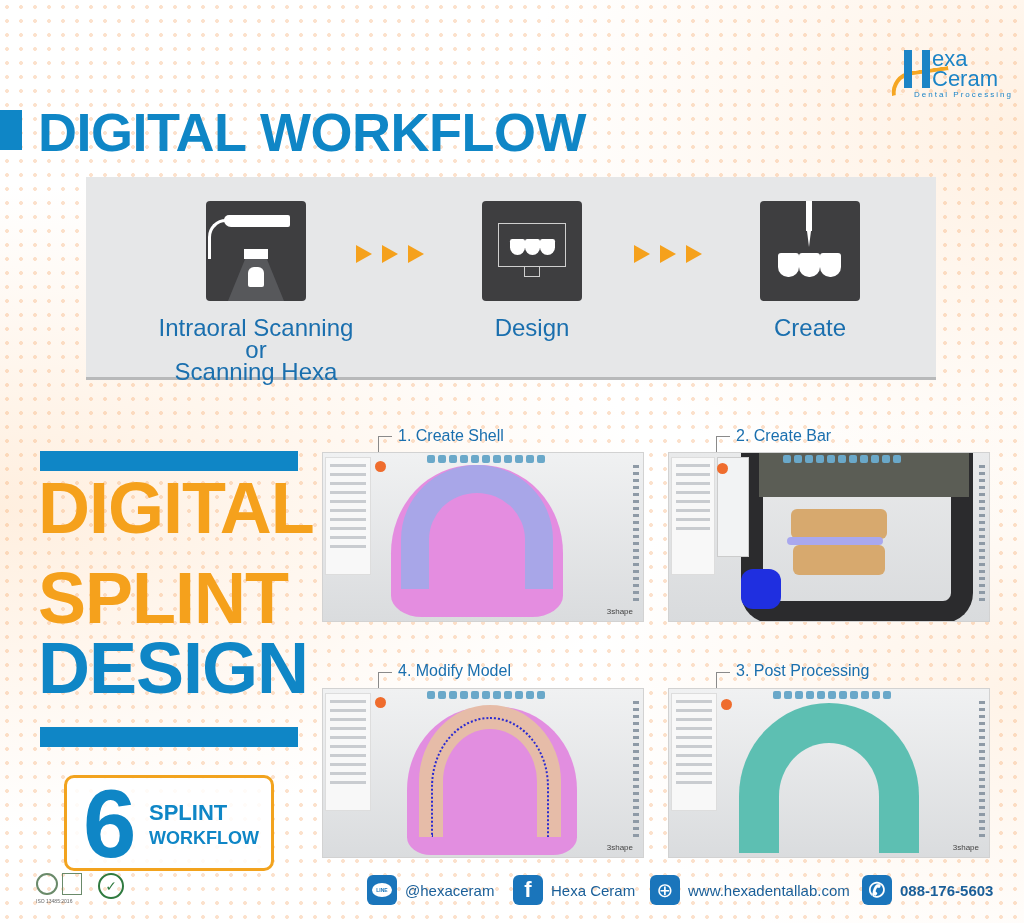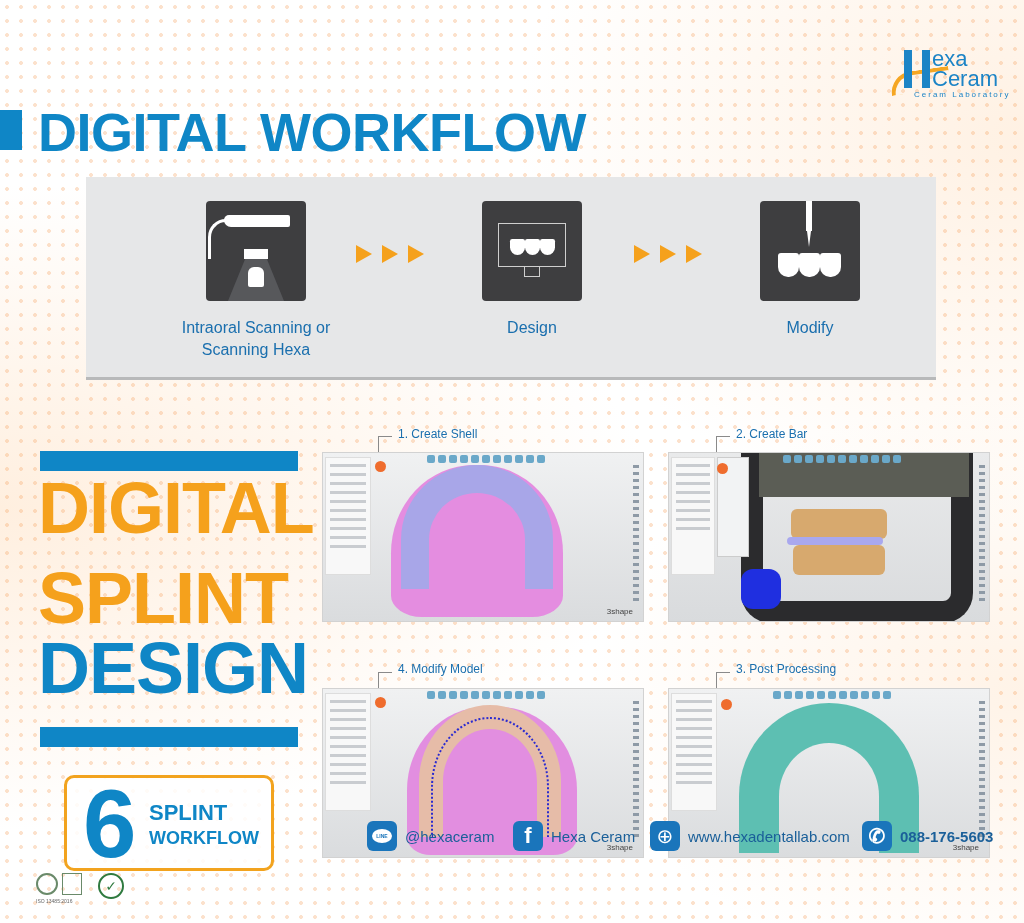--- a/index.html
+++ b/index.html
@@ -29,21 +29,21 @@
   .logo .sub { position: absolute; left: 26px; top: 46px; font-size: 8px; letter-spacing: 2px; color: #1c84c6; white-space: nowrap; }
 
   
   .hdr-bar { left: 0; top: 80px; width: 22px; height: 40px; background: #0f86c6; }
   .hdr-title { left: 38px; top: 72px; font-size: 54px; font-weight: bold; color: #0f86c6; letter-spacing: -0.5px; line-height: 60px; white-space: nowrap; }
 
   
   .wf-panel { left: 86px; top: 147px; width: 850px; height: 200px; background: #e6e7e8; box-shadow: 0 3px 0 #b8b9ba; }
   .wf-step { position: absolute; top: 24px; width: 200px; text-align: center; }
   .wf-icon { width: 100px; height: 100px; margin: 0 auto; background: #3e3e40; border-radius: 4px; position: relative; overflow: hidden; }
-  .wf-label { margin-top: 16px; font-size: 16px; color: #1a6fae; line-height: 22px; }
+  .wf-label { margin-top: 16px; font-size: 24px; color: #1a6fae; line-height: 22px; }
   .arrows { position: absolute; top: 68px; display: flex; gap: 10px; }
   .arrows span { width: 0; height: 0; border-top: 9px solid transparent; border-bottom: 9px solid transparent; border-left: 16px solid #f5a11c; }
 
   
   .scanner-wand { position: absolute; left: 18px; top: 14px; width: 66px; height: 12px; background: #fff; border-radius: 10px 4px 4px 14px; }
   .scanner-cable { position: absolute; left: 2px; top: 18px; width: 24px; height: 40px; border-top: 3px solid #fff; border-left: 3px solid #fff; border-radius: 18px 0 0 0; }
   .scan-beam { position: absolute; left: 22px; top: 52px; width: 56px; height: 48px; background: #57585b; clip-path: polygon(35% 0, 65% 0, 100% 100%, 0 100%); }
   .scan-head { position: absolute; left: 38px; top: 48px; width: 24px; height: 10px; background: #fff; }
   .tooth-small { position: absolute; left: 42px; top: 66px; width: 16px; height: 20px; background: #fff; border-radius: 6px 6px 2px 2px; }
   .monitor { position: absolute; left: 16px; top: 22px; width: 68px; height: 44px; border: 1.5px solid #cfcfcf; }
@@ -59,50 +59,50 @@
   .orange { color: #f5a11c; }
   .blue { color: #0f86c6; }
 
   
   .warranty { left: 64px; top: 745px; width: 210px; height: 96px; border: 3px solid #f2a31e; border-radius: 10px; background: rgba(255,255,255,0.85); }
   .warranty .six { position: absolute; left: 16px; top: -6px; font-size: 96px; font-weight: bold; color: #0f86c6; line-height: 104px; }
   .warranty .months { position: absolute; left: 82px; top: 22px; font-size: 22px; font-weight: bold; color: #0f86c6; }
   .warranty .warr { position: absolute; left: 82px; top: 50px; font-size: 18px; font-weight: bold; color: #0f86c6; }
 
   
-  .shot-label { font-size: 12px; color: #1a6fae; white-space: nowrap; }
+  .shot-label { font-size: 16px; color: #1a6fae; white-space: nowrap; }
   .leader { border-top: 1px solid #8a8a8a; border-left: 1px solid #8a8a8a; width: 14px; }
   .shot { background: linear-gradient(180deg, #f0f1f2 0%, #dadcde 100%); border: 1px solid #d2d2d2; overflow: hidden; }
   .shot .dot { position: absolute; width: 11px; height: 11px; border-radius: 50%; background: #ef6c2d; }
   .shot .sidepanel { position: absolute; left: 2px; top: 4px; width: 46px; height: 118px; background: #f8f8f8; border: 1px solid #ddd; }
   .shot .sidepanel i { display: block; height: 3px; margin: 6px 4px; background: #c9ccd0; }
   .shot .toolbar { position: absolute; top: 2px; height: 10px; display: flex; gap: 3px; }
   .shot .toolbar i { display: block; width: 8px; height: 8px; border-radius: 2px; background: #6aa8c9; }
   .shot .rightbar { position: absolute; right: 4px; top: 12px; width: 6px; height: 140px; background: repeating-linear-gradient(180deg, #8e9aa6 0 3px, transparent 3px 7px); }
   .shot .brand { position: absolute; right: 10px; bottom: 5px; font-size: 8px; color: #444; }
 
   .arch-outer { position: absolute; }
 
   
-  .footer-item { position: absolute; top: 821px; display: flex; align-items: center; gap: 8px; }
+  .footer-item { position: absolute; top: 875px; display: flex; align-items: center; gap: 8px; }
   .footer-icon { width: 30px; height: 30px; border-radius: 6px; background: #1a75bb; color: #fff; display: flex; align-items: center; justify-content: center; font-weight: bold; font-size: 18px; }
   .footer-text { font-size: 15px; color: #1a5f99; white-space: nowrap; }
   .line-bubble { width: 20px; height: 14px; background: #fff; border-radius: 50%; color: #1a75bb; font-size: 5px; display: flex; align-items: center; justify-content: center; font-weight: bold; }
 
   .cert { position: absolute; top: 873px; }
 </style>
 </head>
 <body>
 
 <div class="abs logo">
   <div class="swoosh"></div>
   <div class="h-mark"></div>
   <span class="word1">exa</span>
   <span class="word2">Ceram</span>
-  <span class="sub">Ceram Laboratory</span>
+  <span class="sub">Dental Processing</span>
 </div>
 
 <div class="abs hdr-bar"></div>
 <h1 class="abs hdr-title">DIGITAL WORKFLOW</h1>
 
 <div class="abs wf-panel">
   <div class="wf-step" style="left:70px;">
     <div class="wf-icon">
       <div class="scanner-cable"></div>
       <div class="scanner-wand"></div>
@@ -147,21 +147,21 @@
     <div class="wf-icon">
       <div class="mill-tool"></div>
       <div class="mill-tip"></div>
       <div class="teeth" style="left:18px; top:52px;">
           <i style="width:21px;height:24px;"></i>
           <i style="width:21px;height:24px;"></i>
           <i style="width:21px;height:24px;"></i>
         </div>
     </div>
     <div class="wf-label">
-      <div>Modify</div>
+      <div>Create</div>
     </div>
   </div>
 </div>
 
 <div class="abs blue-rule" style="top:421px;"></div>
 <div class="abs big-title orange" style="top:440px;">DIGITAL</div>
 <div class="abs big-title orange" style="top:530px;">SPLINT</div>
 <div class="abs big-title blue" style="top:600px;">DESIGN</div>
 <div class="abs blue-rule" style="top:697px;"></div>
 

